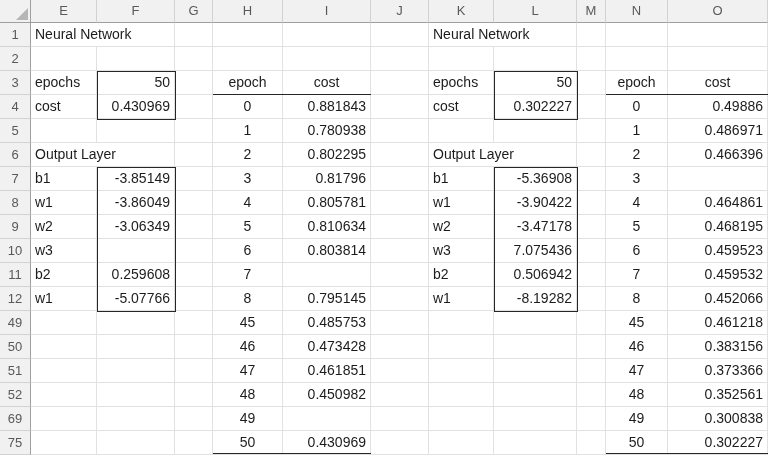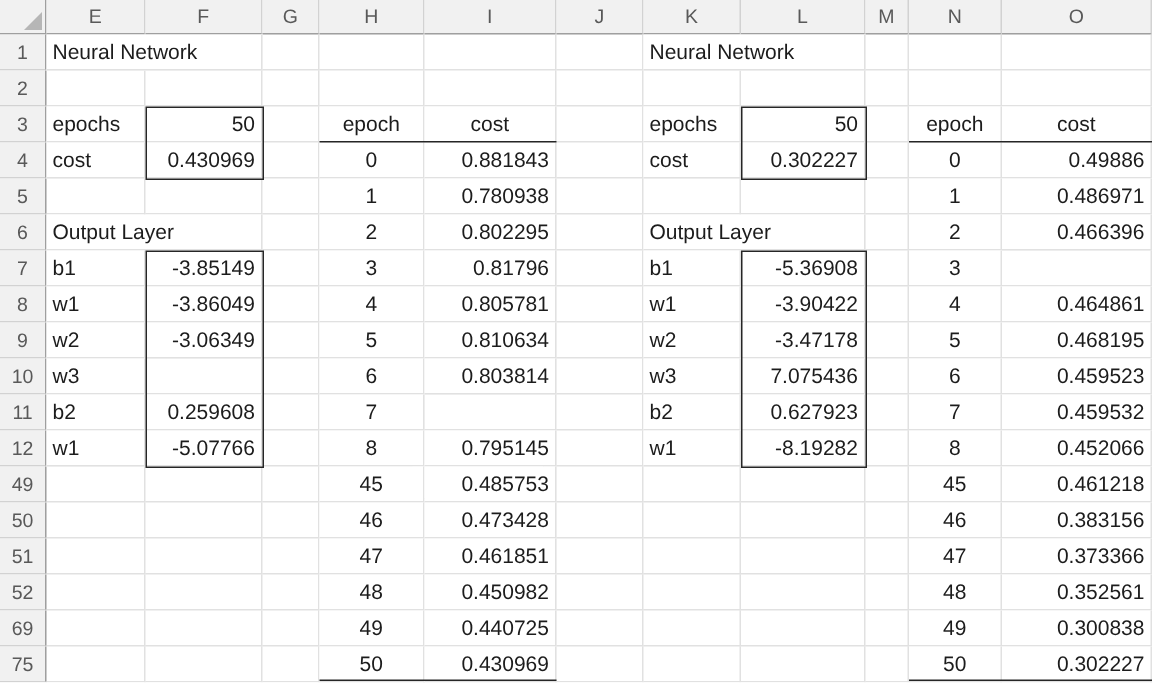--- a/index.html
+++ b/index.html
@@ -371,39 +371,38 @@
     <div class="tc ar" style="left: 283px; top: 287px; width: 88px; height: 24px;">0.795145</div>
     <div class="tc ac" style="left: 213px; top: 311px; width: 70px; height: 24px;">45</div>
     <div class="tc ar" style="left: 283px; top: 311px; width: 88px; height: 24px;">0.485753</div>
     <div class="tc ac" style="left: 213px; top: 335px; width: 70px; height: 24px;">46</div>
     <div class="tc ar" style="left: 283px; top: 335px; width: 88px; height: 24px;">0.473428</div>
     <div class="tc ac" style="left: 213px; top: 359px; width: 70px; height: 24px;">47</div>
     <div class="tc ar" style="left: 283px; top: 359px; width: 88px; height: 24px;">0.461851</div>
     <div class="tc ac" style="left: 213px; top: 383px; width: 70px; height: 24px;">48</div>
     <div class="tc ar" style="left: 283px; top: 383px; width: 88px; height: 24px;">0.450982</div>
     <div class="tc ac" style="left: 213px; top: 407px; width: 70px; height: 24px;">49</div>
-    <div class="tc ar" style="left: 283px; top: 407px; width: 88px; height: 24px;">0.440725</div>
     <div class="tc ac" style="left: 213px; top: 431px; width: 70px; height: 24px;">50</div>
     <div class="tc ar" style="left: 283px; top: 431px; width: 88px; height: 24px;">0.430969</div>
     <div class="tc al" style="left: 429px; top: 23px; width: 148px; height: 24px;">Neural Network</div>
     <div class="tc al" style="left: 429px; top: 71px; width: 65px; height: 24px;">epochs</div>
     <div class="tc ar" style="left: 494px; top: 71px; width: 83px; height: 24px;">50</div>
     <div class="tc al" style="left: 429px; top: 95px; width: 65px; height: 24px;">cost</div>
     <div class="tc ar" style="left: 494px; top: 95px; width: 83px; height: 24px;">0.302227</div>
     <div class="tc al" style="left: 429px; top: 143px; width: 148px; height: 24px;">Output Layer</div>
     <div class="tc al" style="left: 429px; top: 167px; width: 65px; height: 24px;">b1</div>
     <div class="tc ar" style="left: 494px; top: 167px; width: 83px; height: 24px;">-5.36908</div>
     <div class="tc al" style="left: 429px; top: 191px; width: 65px; height: 24px;">w1</div>
     <div class="tc ar" style="left: 494px; top: 191px; width: 83px; height: 24px;">-3.90422</div>
     <div class="tc al" style="left: 429px; top: 215px; width: 65px; height: 24px;">w2</div>
     <div class="tc ar" style="left: 494px; top: 215px; width: 83px; height: 24px;">-3.47178</div>
     <div class="tc al" style="left: 429px; top: 239px; width: 65px; height: 24px;">w3</div>
     <div class="tc ar" style="left: 494px; top: 239px; width: 83px; height: 24px;">7.075436</div>
     <div class="tc al" style="left: 429px; top: 263px; width: 65px; height: 24px;">b2</div>
-    <div class="tc ar" style="left: 494px; top: 263px; width: 83px; height: 24px;">0.627923</div>
+    <div class="tc ar" style="left: 494px; top: 263px; width: 83px; height: 24px;">0.506942</div>
     <div class="tc al" style="left: 429px; top: 287px; width: 65px; height: 24px;">w1</div>
     <div class="tc ar" style="left: 494px; top: 287px; width: 83px; height: 24px;">-8.19282</div>
     <div class="tc ac" style="left: 606px; top: 71px; width: 62px; height: 24px;">epoch</div>
     <div class="tc ac" style="left: 668px; top: 71px; width: 100px; height: 24px;">cost</div>
     <div class="tc ac" style="left: 606px; top: 95px; width: 62px; height: 24px;">0</div>
     <div class="tc ar" style="left: 668px; top: 95px; width: 100px; height: 24px;">0.49886</div>
     <div class="tc ac" style="left: 606px; top: 119px; width: 62px; height: 24px;">1</div>
     <div class="tc ar" style="left: 668px; top: 119px; width: 100px; height: 24px;">0.486971</div>
     <div class="tc ac" style="left: 606px; top: 143px; width: 62px; height: 24px;">2</div>
     <div class="tc ar" style="left: 668px; top: 143px; width: 100px; height: 24px;">0.466396</div>

